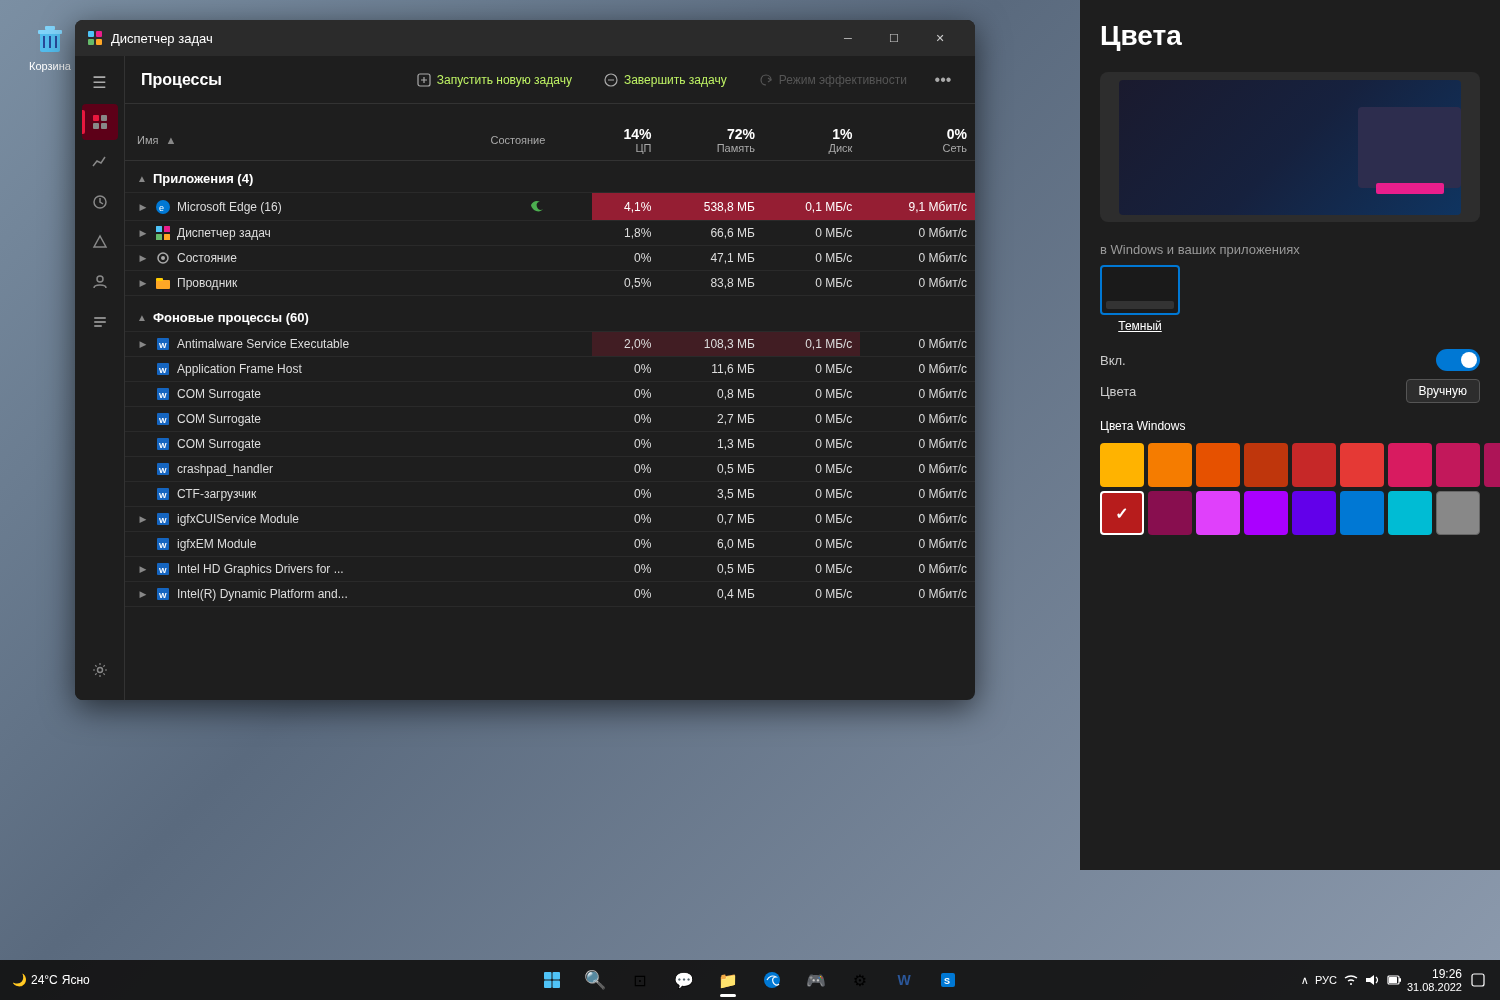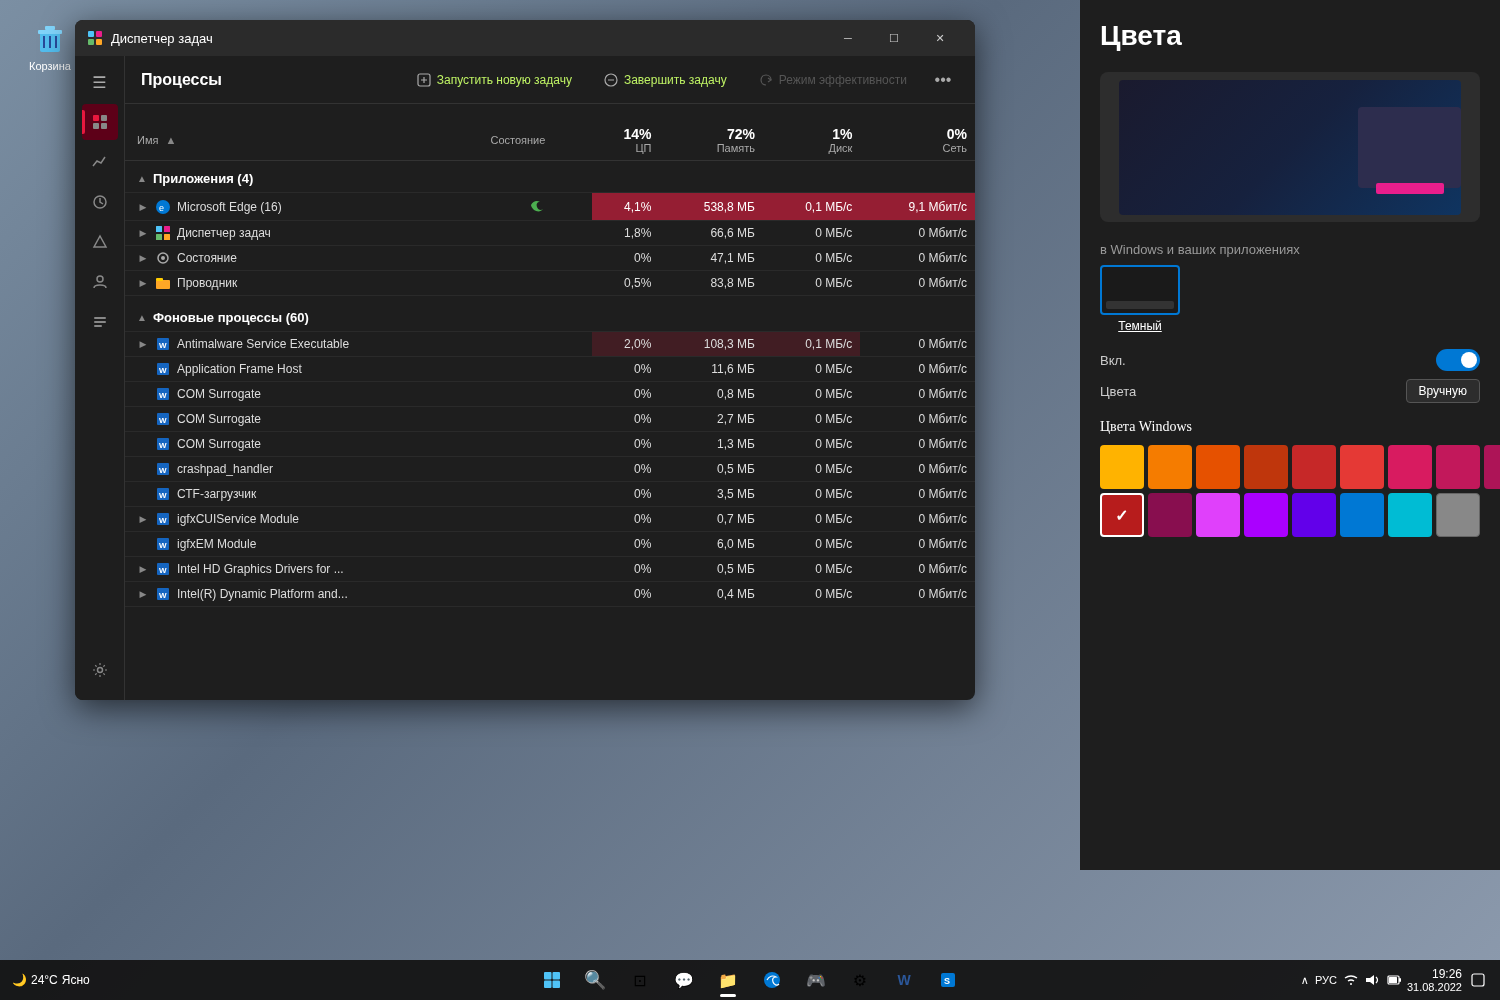--- a/index.html
+++ b/index.html
@@ -170,25 +170,24 @@
       background: #2d2d2d;
       color: white;
       border: 1px solid #555;
       padding: 4px 12px;
       border-radius: 4px;
       font-size: 12px;
       cursor: pointer;
     }
 
     .windows-colors-title {
-      font-size: 14px;
+      font-size: 12px;
       color: white;
       margin-bottom: 10px;
       font-weight: 500;
-      font-family: Liberation Serif, serif;
     }
     .color-grid {
       display: grid;
       grid-template-columns: repeat(9, 1fr);
       gap: 4px;
       margin-bottom: 4px;
     }
     .color-swatch {
       width: 44px;
       height: 44px;

